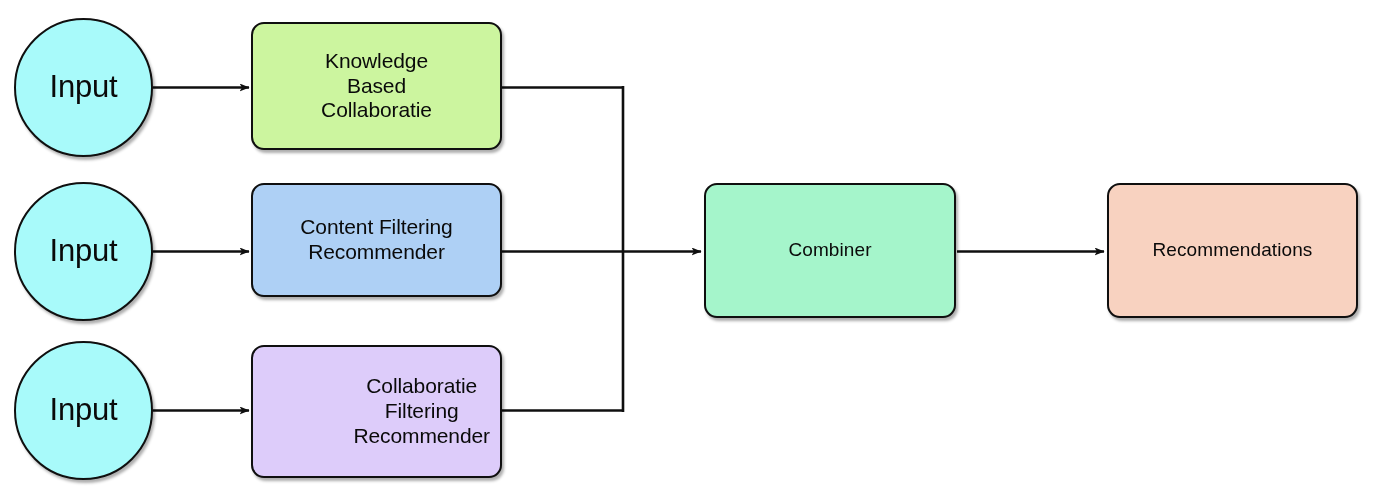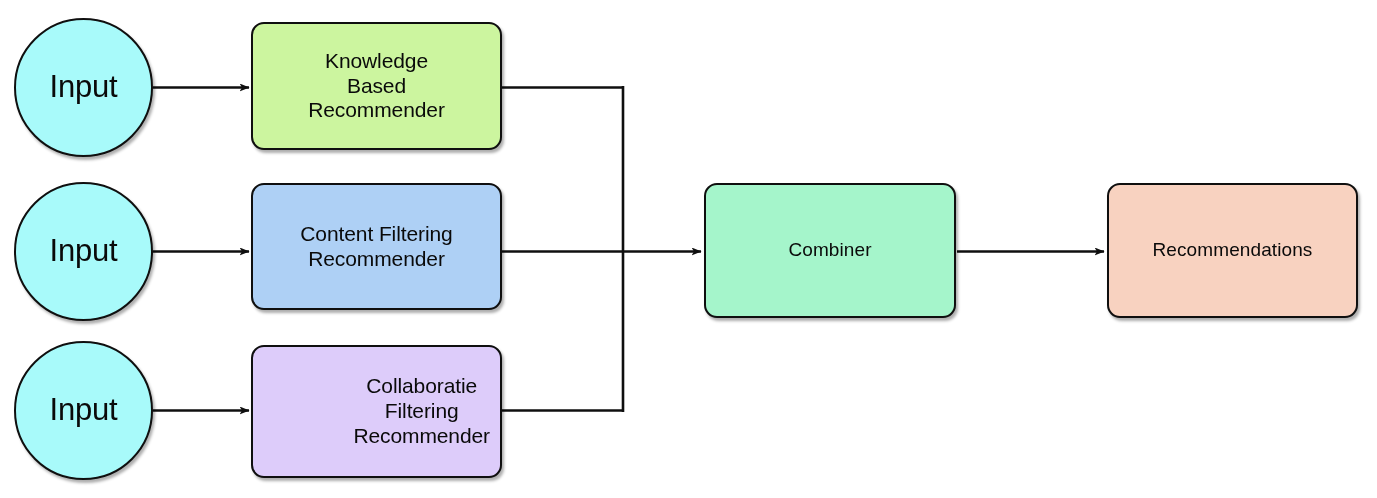--- a/index.html
+++ b/index.html
@@ -61,21 +61,21 @@
   .node-label {
     display: block;
     white-space: pre-line;
   }
   
   #input-1 { left: 14px;  top: 18px;  width: 139px; height: 139px; }
   #input-2 { left: 14px;  top: 182px; width: 139px; height: 139px; }
   #input-3 { left: 14px;  top: 341px; width: 139px; height: 139px; }
   
   #kb-recommender      { left: 251px; top: 22px;  width: 251px; height: 128px; }
-  #content-recommender { left: 251px; top: 183px; width: 251px; height: 127px; }
+  #content-recommender { left: 251px; top: 183px; width: 251px; height: 114px; }
   #collab-recommender  { left: 251px; top: 345px; width: 251px; height: 133px; justify-content: flex-end; }
   
   #combiner        { left: 704px;  top: 183px; width: 252px; height: 135px; }
   #recommendations { left: 1107px; top: 183px; width: 251px; height: 135px; }
 </style>
 </head>
 <body style="background: rgb(255, 255, 255);">
 
 <div id="canvas" style="background: rgb(255, 255, 255);">
 
@@ -115,21 +115,21 @@
     <span class="node-label">Input</span>
   </div>
 
   <div class="node node-circle" id="input-3" style="background: rgb(168, 250, 250); border-color: rgb(15, 15, 15);">
     <span class="node-label">Input</span>
   </div>
 
   <div class="node node-box rec-box" id="kb-recommender" style="background: rgb(204, 245, 159); border-color: rgb(15, 15, 15);">
     <span class="node-label">Knowledge
 Based
-Recommender</span>
+Collaboratie</span>
   </div>
 
   <div class="node node-box rec-box" id="content-recommender" style="background: rgb(174, 208, 245); border-color: rgb(15, 15, 15);">
     <span class="node-label">Content Filtering
 Recommender</span>
   </div>
 
   <div class="node node-box rec-box" id="collab-recommender" style="background: rgb(221, 204, 250); border-color: rgb(15, 15, 15);">
     <span class="node-label">Collaboratie
 Filtering

